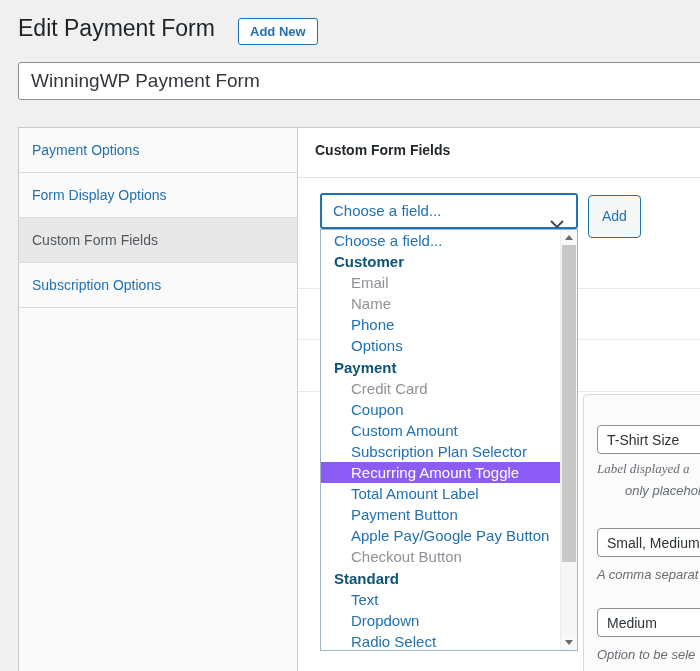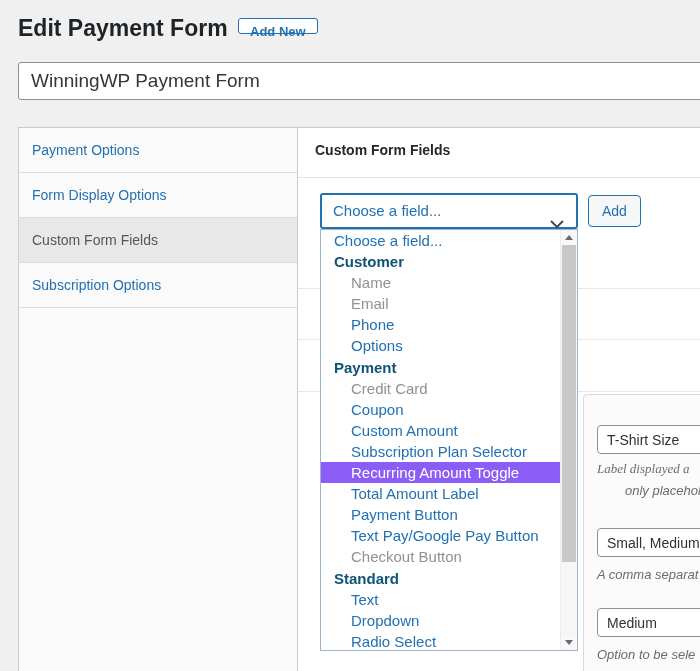--- a/index.html
+++ b/index.html
@@ -6,25 +6,25 @@
   html,body { width:700px; height:671px; }
   body {
     position:relative; overflow:hidden;
     background:#f0f0f1;
     font-family:"Liberation Sans", sans-serif;
     color:#1d2327;
   }
   
   .page-title {
     position:absolute; left:18px; top:13px;
-    font-size:23px; font-weight:700; color:#1d2327; line-height:30px;
+    font-size:23px; font-weight:400; color:#1d2327; line-height:30px;
   }
   .add-new-btn {
     position:absolute; left:238px; top:18px;
-    height:16px; padding:0 11px;
+    height:27px; padding:0 11px;
     background:#fff; border:1px solid #2271b1; border-radius:3px;
     color:#2271b1; font-size:13px; font-weight:600; line-height:25px;
     font-family:"Liberation Sans", sans-serif; cursor:pointer;
   }
   .title-input {
     position:absolute; left:18px; top:62px; width:690px; height:38px;
     border:1px solid #8c8f94; border-radius:3px; background:#fff;
     font-size:19px; color:#32373c; padding:0 12px;
     font-family:"Liberation Sans", sans-serif;
   }
@@ -53,21 +53,21 @@
   .rd1 { top:160px; } .rd2 { top:211px; } .rd3 { top:263px; }
   
   .field-select {
     position:absolute; left:22px; top:65px; width:258px; height:36px;
     background:#fff; border:2px solid #2271b1; border-radius:3px;
     font-size:15px; color:#2271b1; line-height:32px; padding-left:11px;
     cursor:pointer;
   }
   .field-select .chev { position:absolute; right:12px; top:13px; }
   .add-btn {
-    position:absolute; left:290px; top:67px; height:32px; padding:0 13px;
+    position:absolute; left:290px; top:67px; height:43px; padding:0 13px;
     background:#f6f7f7; border:1px solid #2271b1; border-radius:4px;
     color:#2271b1; font-size:14px; line-height:29px;
     font-family:"Liberation Sans", sans-serif; cursor:pointer;
   }
   
   .settings-panel {
     position:absolute; left:285px; top:266px; width:460px; height:480px;
     background:#fbfbfb; border:1px solid #d8dadd; border-radius:4px;
     z-index:1;
   }
@@ -150,33 +150,33 @@
           <path d="M1 1 L7 7 L13 1" stroke="#3c434a" stroke-width="1.8" fill="none"></path>
         </svg>
     </span>
   </div>
   <button class="add-btn">Add</button>
 
   <div class="dropdown">
     <div class="dd-items" id="dd-items">
         <div class="dd-row ph">Choose a field...</div>
         <div class="dd-row group">Customer</div>
+        <div class="dd-row opt disabled">Email</div>
         <div class="dd-row opt disabled">Name</div>
-        <div class="dd-row opt disabled">Email</div>
         <div class="dd-row opt">Phone</div>
         <div class="dd-row opt">Options</div>
         <div class="dd-row group">Payment</div>
         <div class="dd-row opt disabled">Credit Card</div>
         <div class="dd-row opt">Coupon</div>
         <div class="dd-row opt">Custom Amount</div>
         <div class="dd-row opt">Subscription Plan Selector</div>
         <div class="dd-row opt hl">Recurring Amount Toggle</div>
         <div class="dd-row opt">Total Amount Label</div>
         <div class="dd-row opt">Payment Button</div>
-        <div class="dd-row opt">Text Pay/Google Pay Button</div>
+        <div class="dd-row opt">Apple Pay/Google Pay Button</div>
         <div class="dd-row opt disabled">Checkout Button</div>
         <div class="dd-row group">Standard</div>
         <div class="dd-row opt">Text</div>
         <div class="dd-row opt">Dropdown</div>
         <div class="dd-row opt">Radio Select</div>
       </div>
     <div class="dd-scroll">
       <div class="sb-btn sb-up">
           <span class="tri-up"></span>
         </div>

